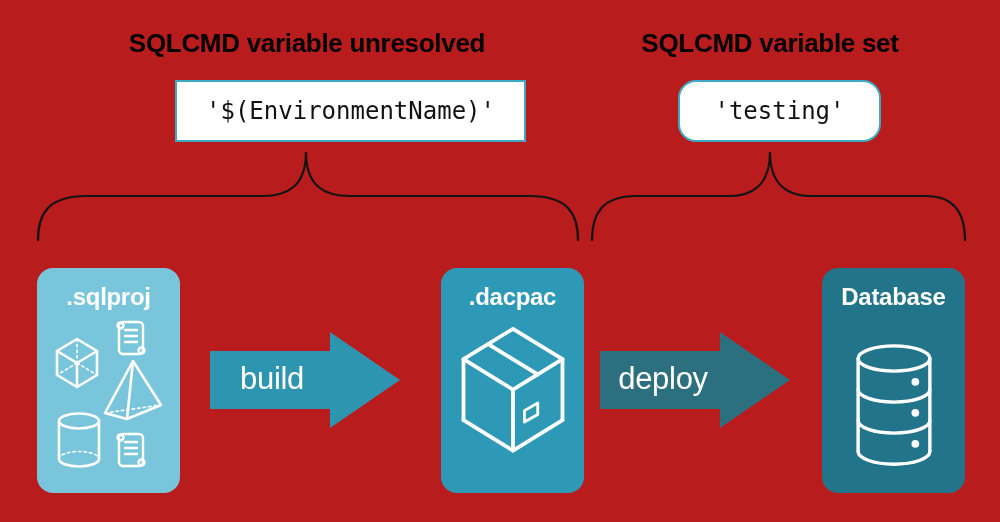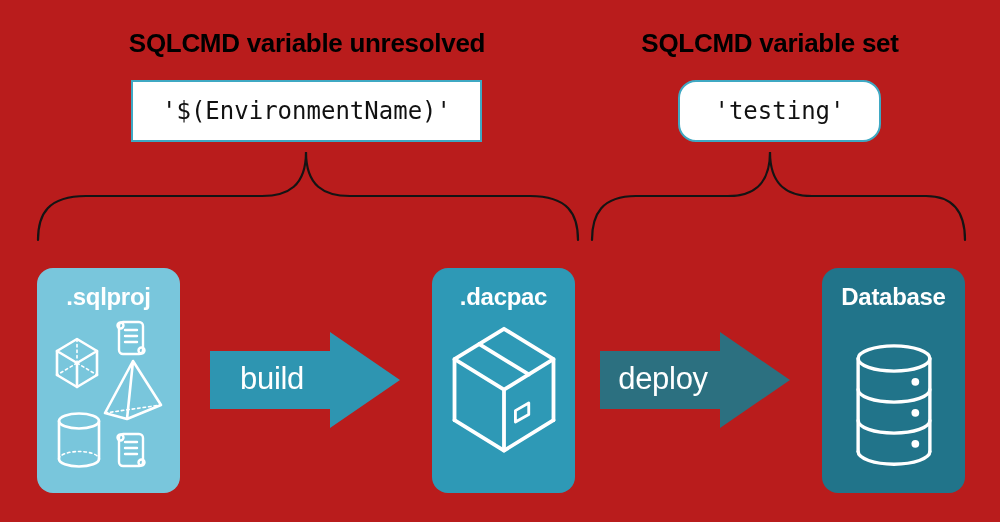--- a/index.html
+++ b/index.html
@@ -48,21 +48,21 @@
   .label-deploy{left:597px;width:132px;}
 </style>
 </head>
 <body>
 
 <div id="canvas">
 
   <div class="heading heading-left">SQLCMD variable unresolved</div>
   <div class="heading heading-right">SQLCMD variable set</div>
 
-  <div class="codebox codebox-left" style="border-color: rgb(63, 168, 195);">
+  <div class="codebox codebox-left" style="border-color: rgb(63, 168, 195); margin-left: 44px;">
     <span>'$(EnvironmentName)'</span>
   </div>
   <div class="codebox codebox-right" style="border-color: rgb(63, 168, 195);">
     <span>'testing'</span>
   </div>
 
   <svg class="overlay-svg" width="1000" height="522" viewBox="0 0 1000 522">
     <path class="brace-path" d="M 38 240 C 38 214, 48 196, 86 196 L 262 196 C 288 196, 306 186, 306 152
              C 306 186, 324 196, 350 196 L 530 196 C 568 196, 578 214, 578 240" style="stroke: rgb(20, 20, 20);"></path>
     <path class="brace-path" d="M 592 240 C 592 214, 602 196, 636 196 L 728 196 C 752 196, 770 186, 770 152
@@ -106,21 +106,21 @@
 
       <use href="#scroll" x="62" y="112"></use>
     </svg>
   </div>
 
   <svg class="arrow-svg arrow-build" viewBox="0 0 190 96">
     <polygon points="0,19 120,19 120,0 190,48 120,96 120,77 0,77" style="fill: rgb(46, 149, 177);"></polygon>
   </svg>
   <div class="arrow-label label-build">build</div>
 
-  <div class="card card-dacpac" style="background-color: rgb(46, 153, 182);">
+  <div class="card card-dacpac" style="background-color: rgb(46, 153, 182); margin-left: 9px;">
     <div class="card-title">.dacpac</div>
     <svg width="118" height="145" viewBox="0 0 124 152" style="margin-top:10px">
       <g class="icon-stroke" stroke-width="4">
         <path d="M62 8 L114 40 L62 72 L10 40 Z"></path>
         <path d="M36 24 L88 56"></path>
         <path d="M10 40 V104 M62 72 V136 M114 40 V104"></path>
         <path d="M10 104 L62 136 L114 104"></path>
         <path d="M74 94 L88 86 V98 L74 106 Z" stroke-width="3"></path>
       </g>
     </svg>

